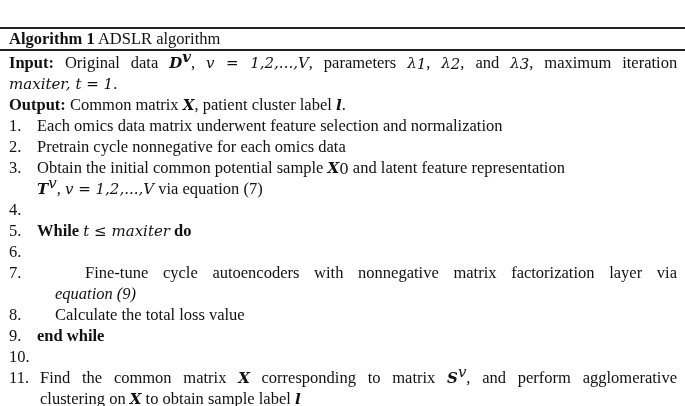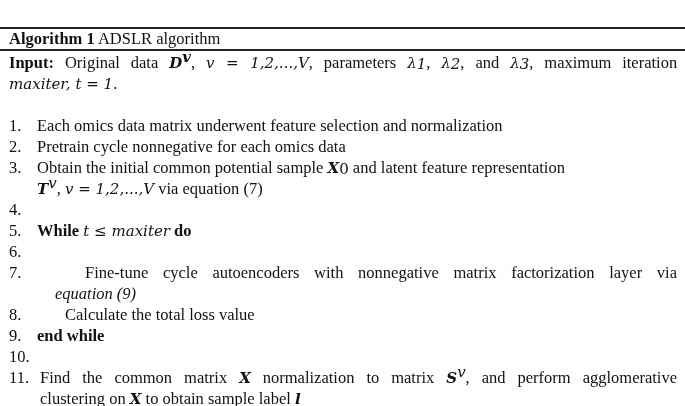--- a/index.html
+++ b/index.html
@@ -52,20 +52,27 @@
     <span class="m"><span>λ</span><sub class="mu">2</sub></span>,
     <span>and</span>
     <span class="m"><span>λ</span><sub class="mu">3</sub></span>,
     <span>maximum iteration</span>
   </div>
 
   <div class="line" style="top:46px;">
     <span class="m"><span>maxiter</span>, <span>t</span> <span class="mu">=</span> <span class="mu">1</span></span>.
   </div>
 
+  <div class="line" style="top:67px;">
+    <b>Output:</b>
+    <span>Common matrix</span>
+    <span class="mb">X</span>,
+    <span>patient cluster label</span>
+    <span class="mb"><span>l</span></span>.
+  </div>
 
   <div class="line" style="top:88px;">
     <span class="num">1.</span>
     <span class="txt" style="left:28px;">Each omics data matrix underwent feature selection and normalization</span>
   </div>
 
   <div class="line" style="top:109px;">
     <span class="num">2.</span>
     <span class="txt" style="left:28px;">Pretrain cycle nonnegative for each omics data</span>
   </div>
@@ -106,38 +113,38 @@
   <div class="line" style="top:235px;">
     <span class="num">7.</span>
     <span class="txt" style="left:76px; right:0; text-align:justify; text-align-last:justify; white-space:normal;">Fine-tune cycle autoencoders with nonnegative matrix factorization layer via</span>
   </div>
   <div class="line" style="top:256px;font-style:italic;">
     <span class="txt" style="left:46px;">equation (9)</span>
   </div>
 
   <div class="line" style="top:277px;">
     <span class="num">8.</span>
-    <span class="txt" style="left:56px;">Calculate the total loss value</span>
+    <span class="txt" style="left:46px;">Calculate the total loss value</span>
   </div>
 
   <div class="line" style="top:298px;">
     <span class="num">9.</span>
     <b class="txt" style="left:28px;">end while</b>
   </div>
 
   <div class="line" style="top:319px;text-decoration:underline;">
     <span class="num">10.</span>
   </div>
 
   <div class="line" style="top:340px;">
     <span class="num">11.</span>
     <span class="txt" style="left:31px; right:0; text-align:justify; text-align-last:justify; white-space:normal;">
       <span>Find the common matrix</span>
       <span class="mb">X</span>
-      <span>normalization to matrix</span>
+      <span>corresponding to matrix</span>
       <span class="mb"><span>S</span><sup class="m" style="font-weight:normal">v</sup></span><span>, and perform agglomerative</span>
     </span>
   </div>
   <div class="line" style="top:361px;">
     <span class="txt" style="left:31px;">
       <span>clustering on</span>
       <span class="mb">X</span>
       <span>to obtain sample label</span>
       <span class="mb">l</span>
     </span>

